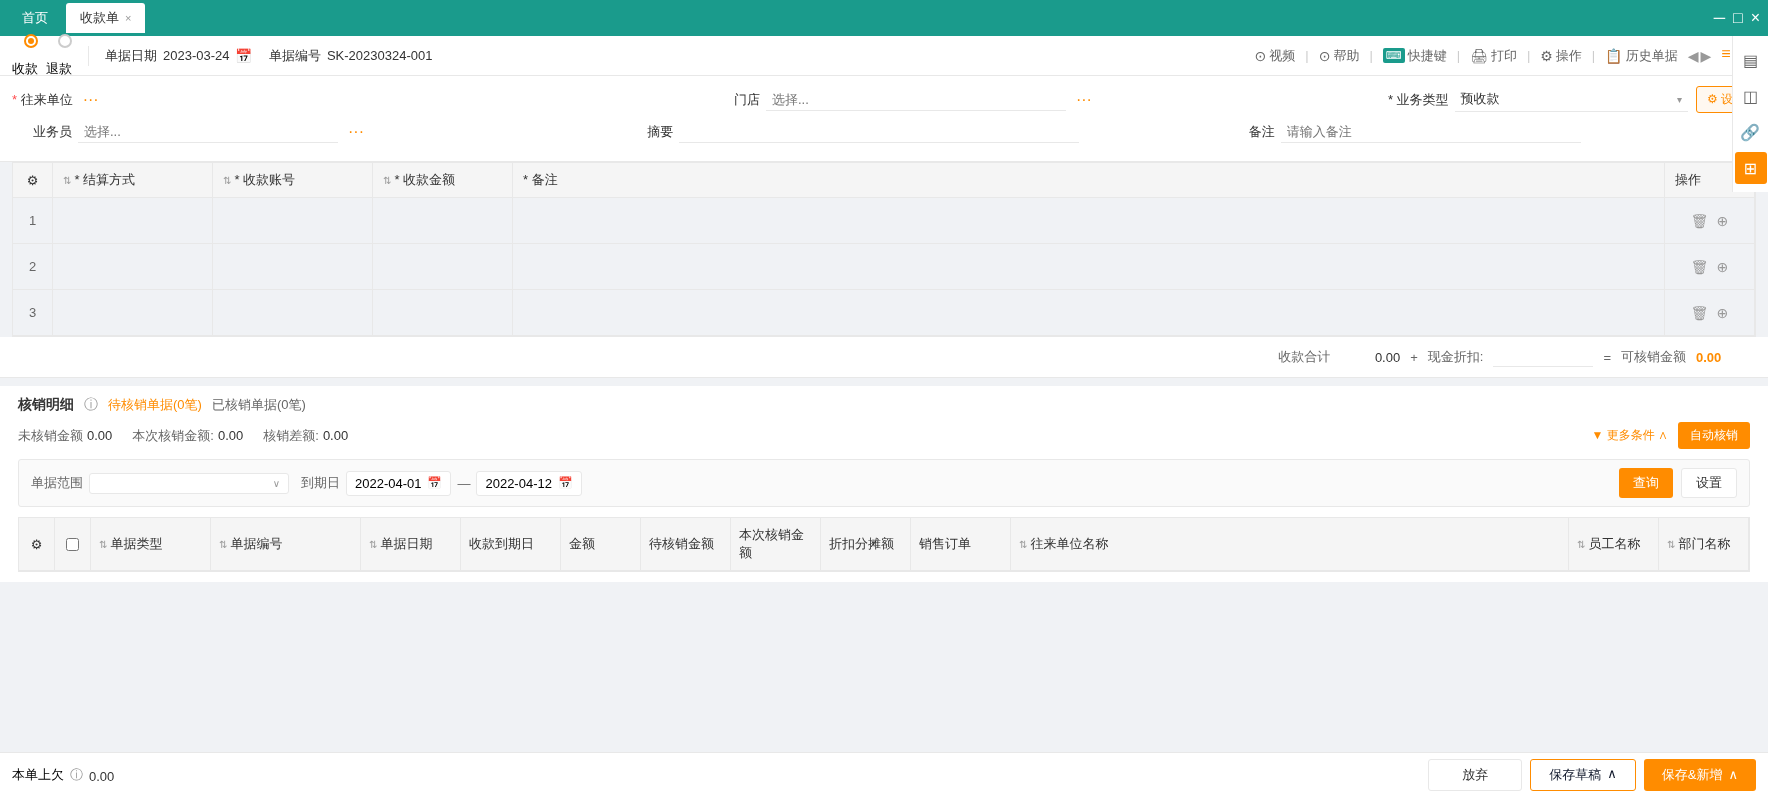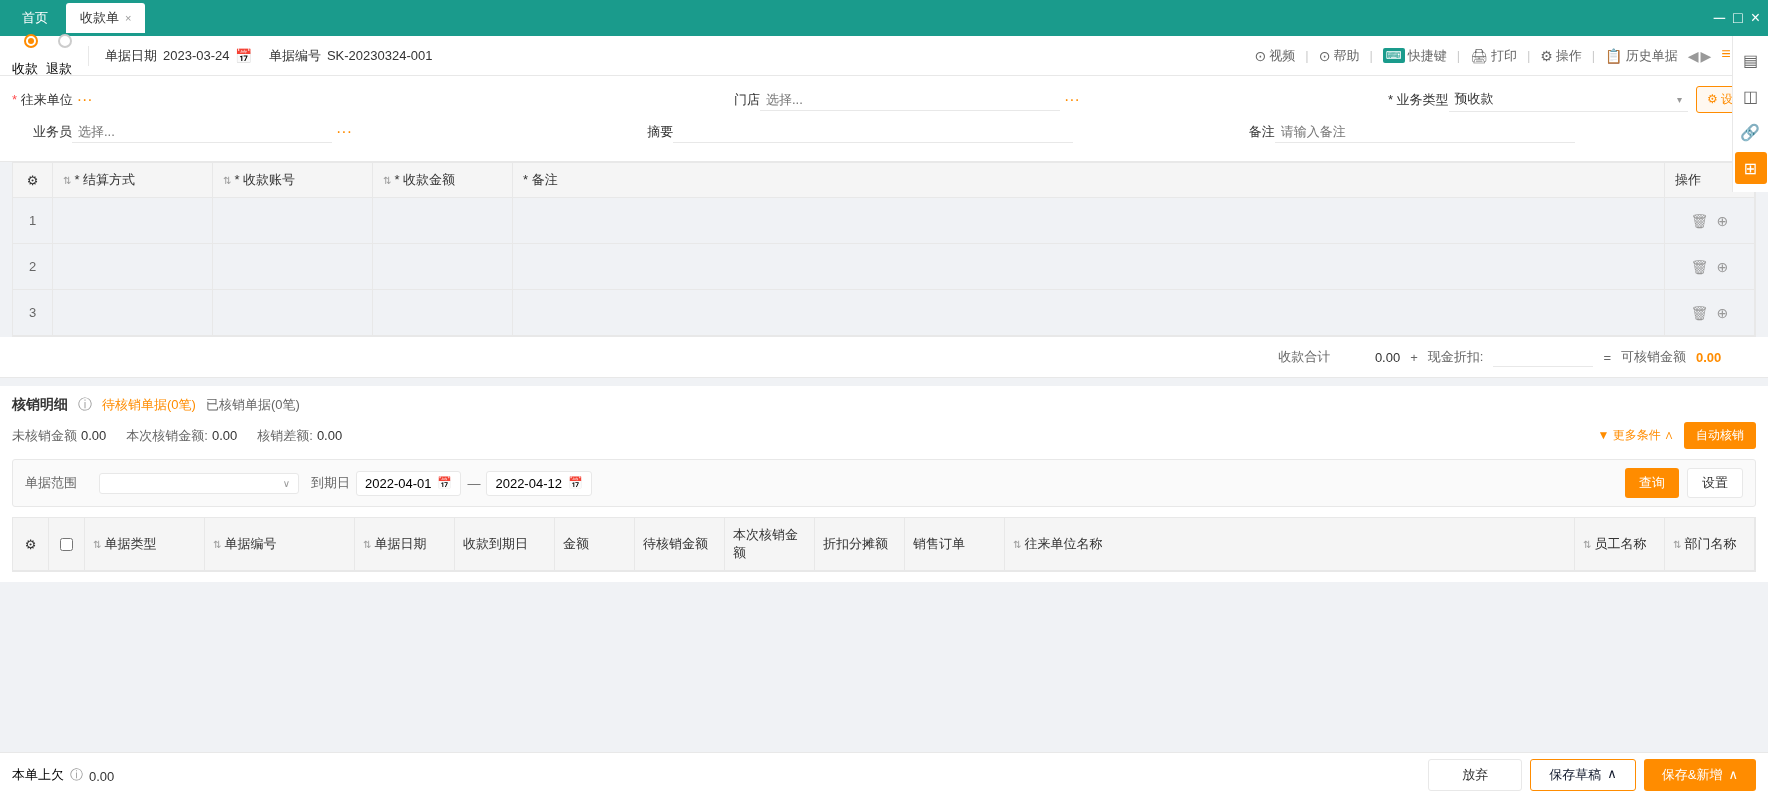--- a/index.html
+++ b/index.html
@@ -46,21 +46,21 @@
       background: #fff; border: 1px solid #1a9b8c; color: #1a9b8c; padding: 2px 8px; border-radius: 3px; cursor: pointer; font-size: 12px;
     }
     .nav-arrows { display: flex; gap: 2px; }
     .nav-arrow { color: #999; cursor: pointer; font-size: 14px; }
     .view-icons { display: flex; gap: 4px; }
     .view-icon { color: #ff8c00; cursor: pointer; font-size: 16px; }
 
     
     .form-area { padding: 10px 12px; background: #fff; border-bottom: 1px solid #e8e8e8; }
     .form-row { display: flex; align-items: center; gap: 0; margin-bottom: 8px; }
-    .form-field { display: flex; align-items: center; flex: 1; }
+    .form-field { display: flex; align-items: center; flex: 1; gap: 6px; }
     .form-label { color: #333; white-space: nowrap; min-width: 60px; text-align: right; }
     .form-input {
       flex: 1; border: none; border-bottom: 1px solid #e8e8e8; padding: 3px 6px; color: #999; outline: none; background: transparent; font-size: 13px;
     }
     .form-more { color: #ff8c00; cursor: pointer; font-size: 16px; margin-left: 4px; }
     .form-select {
       display: flex; align-items: center; justify-content: space-between; border: none;
       border-bottom: 1px solid #e8e8e8; padding: 3px 6px; flex: 1; cursor: pointer; color: #333;
     }
     .form-select-arrow { color: #999; font-size: 10px; }
@@ -91,38 +91,38 @@
     .summary-value { color: #333; min-width: 60px; text-align: right; }
     .summary-plus { color: #666; }
     .summary-input {
       border: none; border-bottom: 1px solid #e8e8e8; width: 100px; padding: 2px 4px; text-align: right; outline: none;
     }
     .summary-eq { color: #666; }
     .summary-result-label { color: #666; }
     .summary-result-value { color: #ff8c00; font-weight: bold; min-width: 60px; }
 
     
-    .offset-section { background: #fff; margin-top: 8px; padding: 10px 12px; }
+    .offset-section { background: #fff; margin-top: 8px; padding: 10px 18px; }
     .offset-header { display: flex; align-items: center; gap: 10px; margin-bottom: 8px; }
     .offset-title { font-size: 14px; font-weight: bold; color: #333; }
     .offset-info-icon { color: #999; cursor: pointer; font-size: 14px; }
     .offset-tab { color: #ff8c00; cursor: pointer; font-size: 13px; }
     .offset-tab-inactive { color: #666; cursor: pointer; font-size: 13px; }
 
     .offset-stats { display: flex; align-items: center; gap: 20px; margin-bottom: 10px; }
     .stat-item { display: flex; align-items: center; gap: 4px; }
     .stat-label { color: #666; }
     .stat-value { color: #333; }
     .btn-more-conditions { color: #ff8c00; cursor: pointer; font-size: 12px; display: flex; align-items: center; gap: 4px; }
     .btn-auto-offset {
       background: #ff8c00; color: #fff; border: none; padding: 5px 12px; border-radius: 3px; cursor: pointer; font-size: 12px;
     }
 
     .filter-row { display: flex; align-items: center; gap: 12px; padding: 8px 0; border: 1px solid #e8e8e8; padding: 8px 12px; border-radius: 3px; margin-bottom: 10px; background: #fafafa; }
-    .filter-field { display: flex; align-items: center; gap: 22px; text-align: center; }
+    .filter-field { display: flex; align-items: center; gap: 6px; text-align: center; }
     .filter-label { color: #666; white-space: nowrap; }
     .filter-select {
       border: 1px solid #e8e8e8; padding: 4px 8px; border-radius: 3px; display: flex; align-items: center; gap: 6px;
       cursor: pointer; min-width: 200px; background: #fff;
     }
     .filter-select-arrow { color: #999; margin-left: auto; font-size: 10px; }
     .date-field { display: flex; align-items: center; gap: 6px; }
     .date-input {
       border: 1px solid #e8e8e8; padding: 4px 8px; border-radius: 3px; background: #fff; display: flex; align-items: center; gap: 6px; cursor: pointer;
     }

